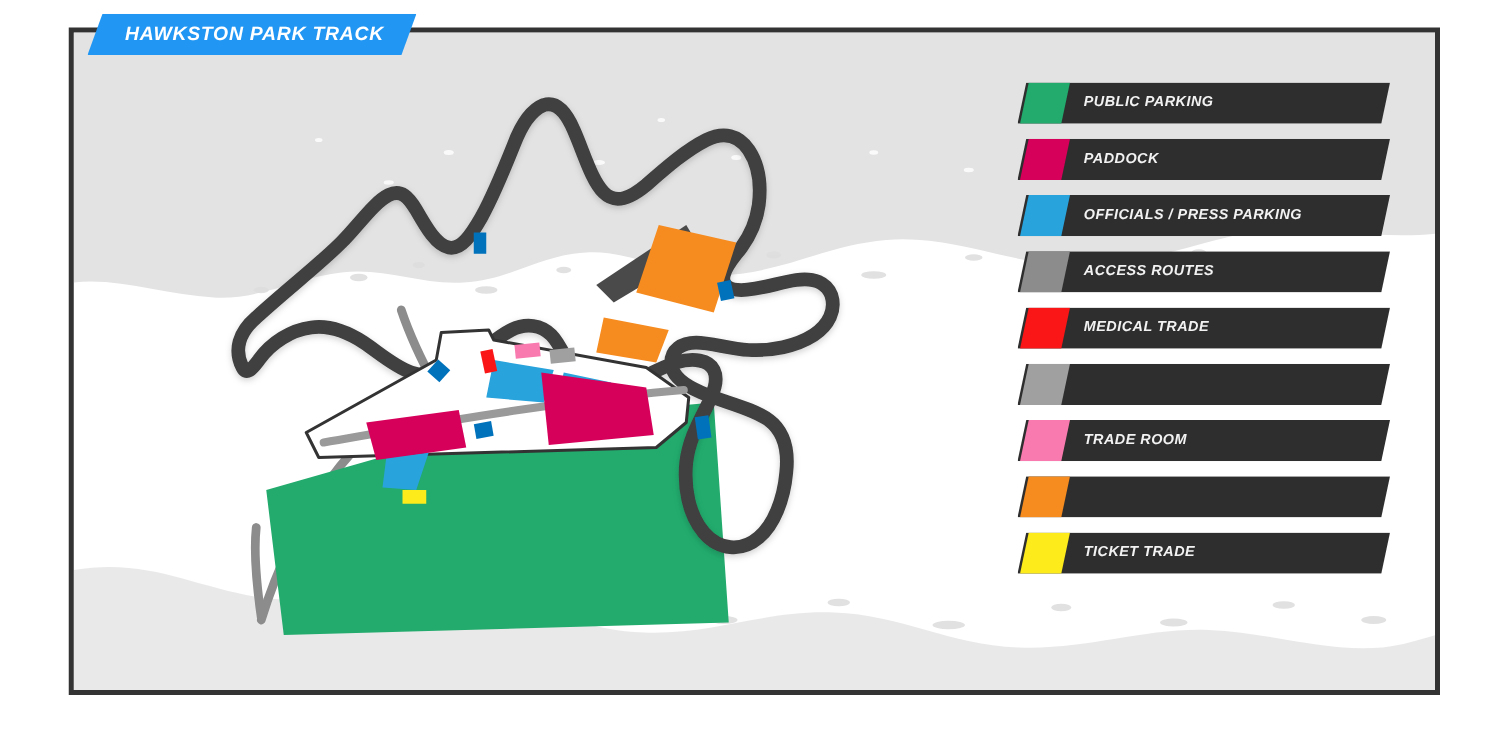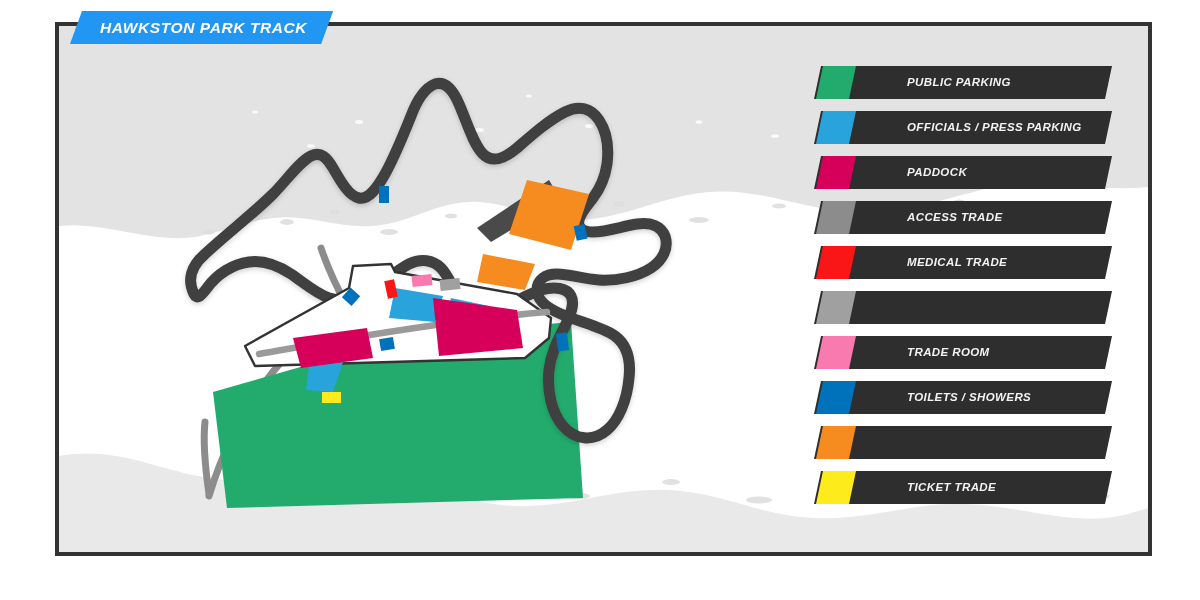--- a/index.html
+++ b/index.html
@@ -119,21 +119,20 @@
     left: 53px;
     top: 0;
     height: 33px;
     line-height: 33px;
     color: #f2f2f2;
     font-size: 11.5px;
     font-weight: bold;
     font-style: italic;
     letter-spacing: 0.4px;
     white-space: nowrap;
-    margin-left: 40px;
   }
 </style>
 </head>
 <body>
 
 <div id="map-poster">
 
   <div id="poster-frame">
     <div class="frame-inner">
 
@@ -261,58 +260,53 @@
       <div id="legend">
 
         <div class="legend-row">
           <div class="legend-plate"></div>
           <div class="legend-swatch" style="background:#22ab6d"></div>
           <div class="legend-label">PUBLIC PARKING</div>
         </div>
 
         <div class="legend-row">
           <div class="legend-plate"></div>
+          <div class="legend-swatch" style="background:#d6005b"></div>
+          <div class="legend-label">PADDOCK</div>
+        </div>
+
+        <div class="legend-row">
+          <div class="legend-plate"></div>
           <div class="legend-swatch" style="background:#29a3dc"></div>
           <div class="legend-label">OFFICIALS / PRESS PARKING</div>
         </div>
 
         <div class="legend-row">
           <div class="legend-plate"></div>
-          <div class="legend-swatch" style="background:#d6005b"></div>
-          <div class="legend-label">PADDOCK</div>
-        </div>
-
-        <div class="legend-row">
-          <div class="legend-plate"></div>
           <div class="legend-swatch" style="background:#8c8c8c"></div>
-          <div class="legend-label">ACCESS TRADE</div>
+          <div class="legend-label">ACCESS ROUTES</div>
         </div>
 
         <div class="legend-row">
           <div class="legend-plate"></div>
           <div class="legend-swatch" style="background:#fa1616"></div>
           <div class="legend-label">MEDICAL TRADE</div>
         </div>
 
         <div class="legend-row">
           <div class="legend-plate"></div>
           <div class="legend-swatch" style="background:#a0a0a0"></div>
         </div>
 
         <div class="legend-row">
           <div class="legend-plate"></div>
           <div class="legend-swatch" style="background:#f97aae"></div>
           <div class="legend-label">TRADE ROOM</div>
         </div>
 
-        <div class="legend-row">
-          <div class="legend-plate"></div>
-          <div class="legend-swatch" style="background:#0072bc"></div>
-          <div class="legend-label">TOILETS / SHOWERS</div>
-        </div>
 
         <div class="legend-row">
           <div class="legend-plate"></div>
           <div class="legend-swatch" style="background:#f68b1f"></div>
         </div>
 
         <div class="legend-row">
           <div class="legend-plate"></div>
           <div class="legend-swatch" style="background:#fdeb1c"></div>
           <div class="legend-label">TICKET TRADE</div>

